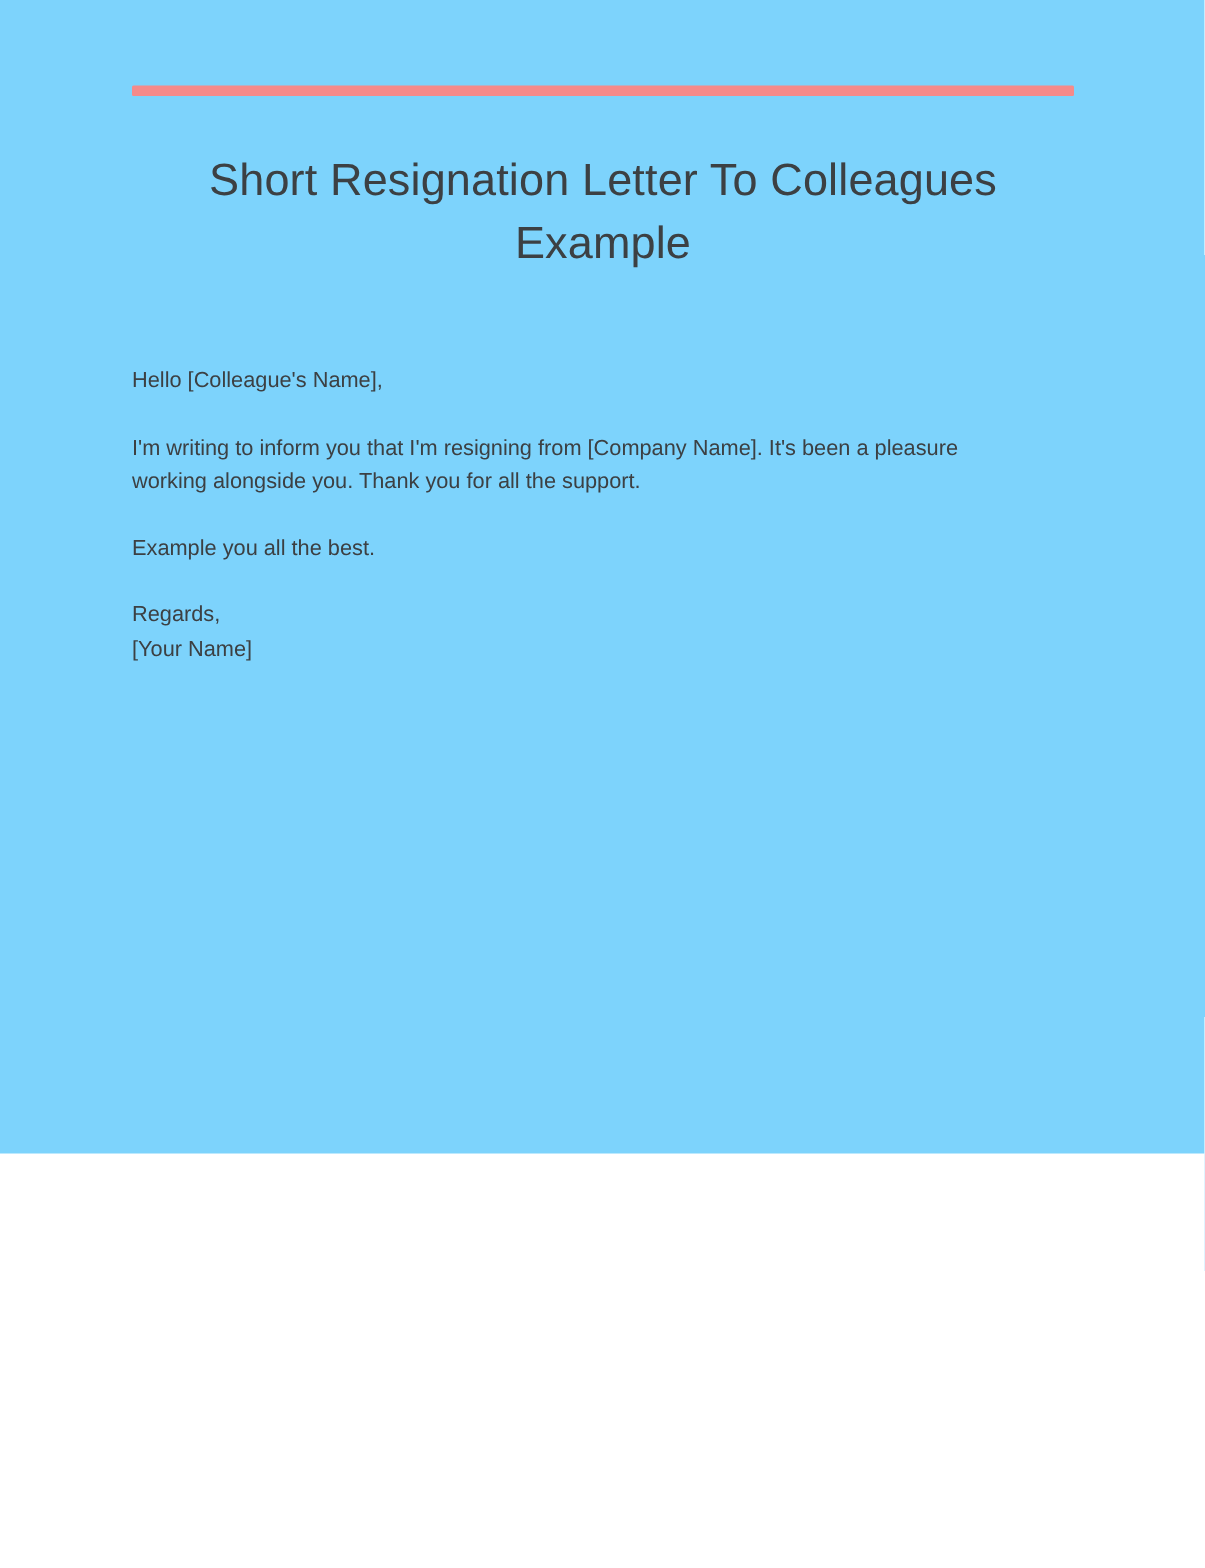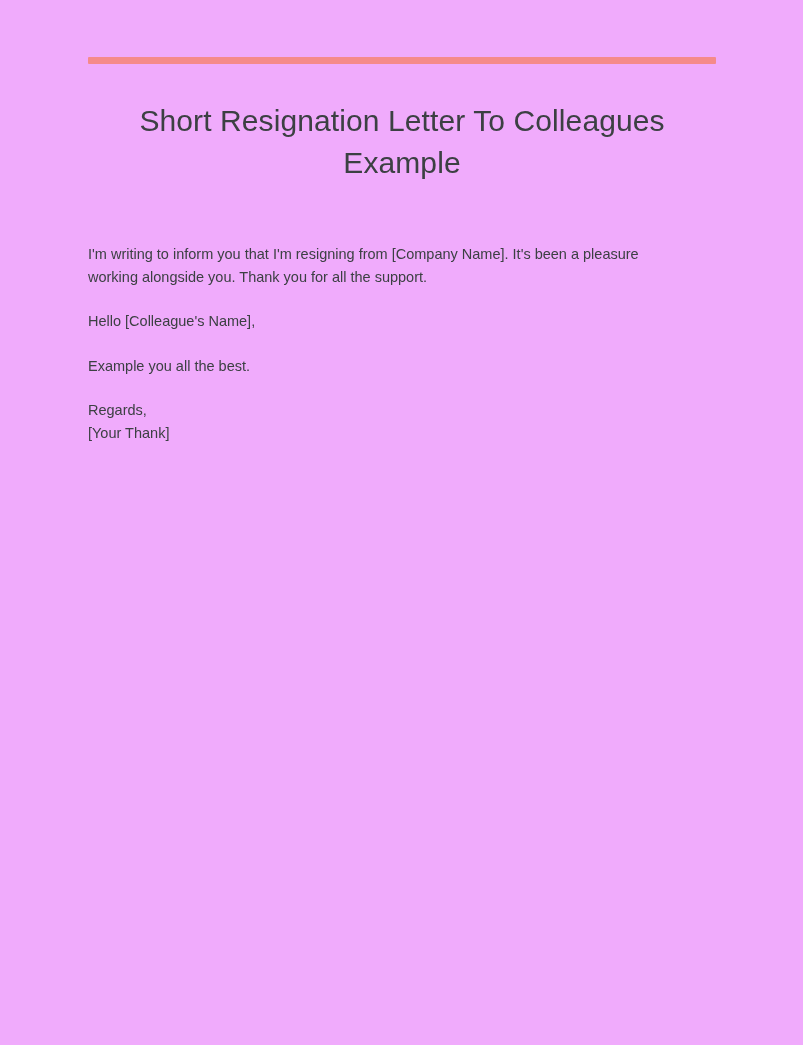--- a/index.html
+++ b/index.html
@@ -9,22 +9,22 @@
   }
   body {
     width: 803px;
     height: 1045px;
     font-family: "Liberation Sans", sans-serif;
     -webkit-font-smoothing: antialiased;
   }
   .page {
     position: relative;
     width: 803px;
-    height: 1045px;
-    background: #f0abfc;
+    height: 769px;
+    background: #7dd3fc;
     box-sizing: border-box;
   }
   .accent-bar {
     position: absolute;
     left: 88px;
     top: 57px;
     width: 628px;
     height: 7px;
     background: #f58a8a;
     border-radius: 1px;
@@ -64,22 +64,22 @@
 </head>
 <body>
 
 <div class="page">
 
   <div class="accent-bar" style="background: rgb(245, 138, 138);"></div>
 
   <h1 class="doc-title">Short Resignation Letter To Colleagues Example</h1>
 
   <div class="letter-body">
+    <p>Hello [Colleague's Name],</p>
     <p>I'm writing to inform you that I'm resigning from [Company Name]. It's been a pleasure working alongside you. Thank you for all the support.</p>
-    <p>Hello [Colleague's Name],</p>
     <p>Example you all the best.</p>
     <p>
       <span class="signoff-line">Regards,</span>
-      <span class="signoff-line">[Your Thank]</span>
+      <span class="signoff-line">[Your Name]</span>
     </p>
   </div>
 
 </div>
 
 </body></html>

